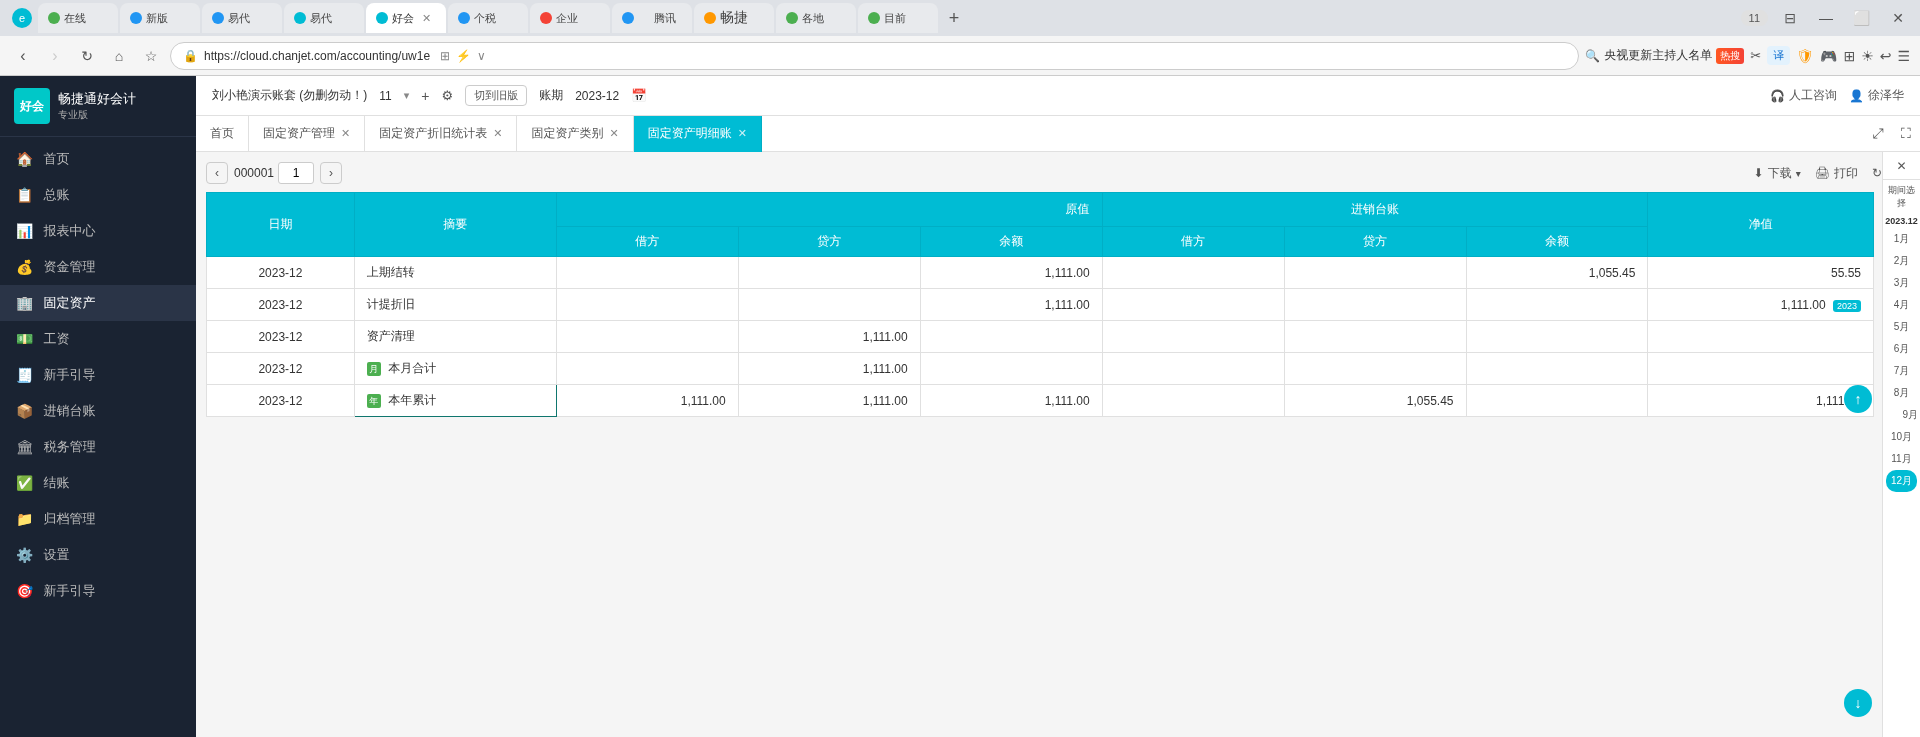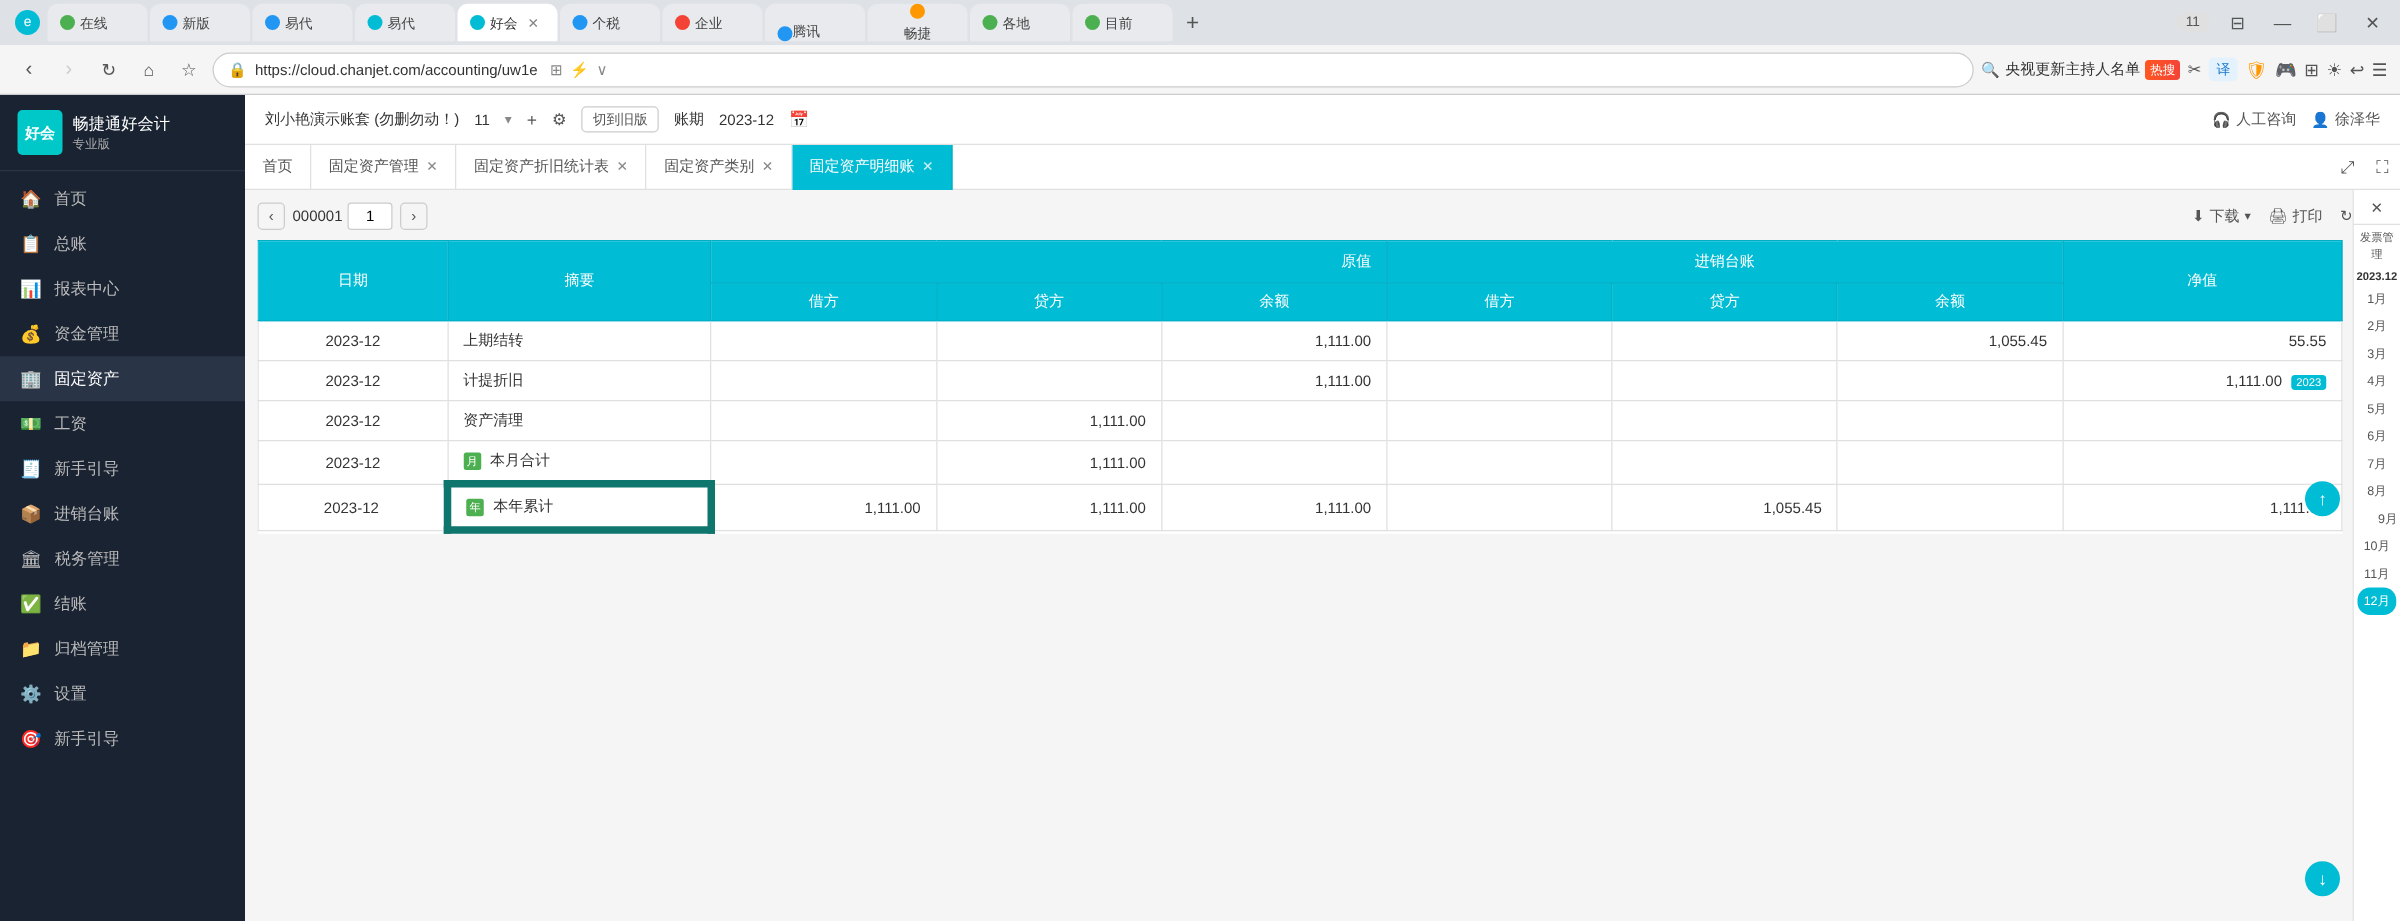--- a/index.html
+++ b/index.html
@@ -40,25 +40,25 @@
       <span style="margin-left:4px;color:#888;font-size:11px;">✕</span>
     </div>
     <div style="display:flex;align-items:center;height:30px;padding:0 10px;border-radius:8px 8px 0 0;background:#e8eaed;color:#444;min-width:80px;gap:4px;font-size:11px;">
       <div style="width:12px;height:12px;border-radius:50%;background:#2196f3;flex-shrink:0;"></div>
       <span>个税</span>
     </div>
     <div style="display:flex;align-items:center;height:30px;padding:0 10px;border-radius:8px 8px 0 0;background:#e8eaed;color:#444;min-width:80px;gap:4px;font-size:11px;">
       <div style="width:12px;height:12px;border-radius:50%;background:#f44336;flex-shrink:0;"></div>
       <span>企业</span>
     </div>
-    <div style="display:flex;align-items:flex-end;height:30px;padding:0 10px;border-radius:8px 8px 0 0;background:#e8eaed;color:#444;min-width:80px;gap:0;font-size:11px;">
+    <div style="display:flex;align-items:center;height:30px;padding:0 10px;border-radius:8px 8px 0 0;background:#e8eaed;color:#444;min-width:80px;gap:20px;font-size:11px;">
       <div style="width:12px;height:12px;border-radius:50%;background:#2196f3;flex-shrink:0;"></div>
       <span>腾讯</span>
     </div>
-    <div style="display:flex;align-items:center;height:30px;padding:0 10px;border-radius:8px 8px 0 0;background:#e8eaed;color:#444;min-width:80px;gap:4px;font-size:11px;flex-direction:column;">
+    <div style="display:flex;align-items:center;height:30px;padding:0 10px;border-radius:8px 8px 0 0;background:#e8eaed;color:#444;min-width:80px;gap:4px;font-size:14px;">
       <div style="width:12px;height:12px;border-radius:50%;background:#ff9800;flex-shrink:0;"></div>
       <span>畅捷</span>
     </div>
     <div style="display:flex;align-items:center;height:30px;padding:0 10px;border-radius:8px 8px 0 0;background:#e8eaed;color:#444;min-width:80px;gap:4px;font-size:11px;">
       <div style="width:12px;height:12px;border-radius:50%;background:#4caf50;flex-shrink:0;"></div>
       <span>各地</span>
     </div>
     <div style="display:flex;align-items:center;height:30px;padding:0 10px;border-radius:8px 8px 0 0;background:#e8eaed;color:#444;min-width:80px;gap:4px;font-size:11px;">
       <div style="width:12px;height:12px;border-radius:50%;background:#4caf50;flex-shrink:0;"></div>
       <span>目前</span>
@@ -316,39 +316,39 @@
               <td style="padding:7px 12px;text-align:right;font-size:12px;color:#333;border:1px solid #e0e0e0;white-space:nowrap;">1,111.00</td>
               <td style="padding:7px 12px;text-align:right;font-size:12px;color:#333;border:1px solid #e0e0e0;white-space:nowrap;"></td>
               <td style="padding:7px 12px;text-align:right;font-size:12px;color:#333;border:1px solid #e0e0e0;white-space:nowrap;"></td>
               <td style="padding:7px 12px;text-align:right;font-size:12px;color:#333;border:1px solid #e0e0e0;white-space:nowrap;"></td>
               <td style="padding:7px 12px;text-align:right;font-size:12px;color:#333;border:1px solid #e0e0e0;white-space:nowrap;"></td>
               <td style="padding:7px 12px;text-align:right;font-size:12px;color:#333;border:1px solid #e0e0e0;white-space:nowrap;"></td>
             </tr>
 
             <tr>
               <td style="padding:7px 12px;text-align:center;font-size:12px;color:#333;border:1px solid #e0e0e0;white-space:nowrap;">2023-12</td>
-              <td style="padding:7px 12px;text-align:left;font-size:12px;color:#333;border:6px solid #0f766e;white-space:nowrap;">
+              <td style="padding:7px 12px;text-align:left;font-size:12px;color:#333;border:1px solid #0f766e;white-space:nowrap;">
                 <span style="display:inline-block;width:14px;height:14px;background:#4caf50;color:#fff;font-size:9px;border-radius:2px;text-align:center;line-height:14px;margin-right:4px;">年</span>
                 <span>本年累计</span>
               </td>
               <td style="padding:7px 12px;text-align:right;font-size:12px;color:#333;border:1px solid #e0e0e0;white-space:nowrap;">1,111.00</td>
               <td style="padding:7px 12px;text-align:right;font-size:12px;color:#333;border:1px solid #e0e0e0;white-space:nowrap;">1,111.00</td>
               <td style="padding:7px 12px;text-align:right;font-size:12px;color:#333;border:1px solid #e0e0e0;white-space:nowrap;">1,111.00</td>
               <td style="padding:7px 12px;text-align:right;font-size:12px;color:#333;border:1px solid #e0e0e0;white-space:nowrap;"></td>
               <td style="padding:7px 12px;text-align:right;font-size:12px;color:#333;border:1px solid #e0e0e0;white-space:nowrap;">1,055.45</td>
               <td style="padding:7px 12px;text-align:right;font-size:12px;color:#333;border:1px solid #e0e0e0;white-space:nowrap;"></td>
               <td style="padding:7px 12px;text-align:right;font-size:12px;color:#333;border:1px solid #e0e0e0;white-space:nowrap;">1,111.00</td>
             </tr>
           </tbody>
         </table>
       </div>
 
       <div style="position:absolute;right:0;top:0;width:38px;background:#fff;border-left:1px solid #e0e0e0;display:flex;flex-direction:column;height:100%;z-index:10;align-items:center;">
         <div style="display:flex;align-items:center;justify-content:center;height:28px;width:100%;cursor:pointer;font-size:12px;color:#555;border-bottom:1px solid #e0e0e0;">✕</div>
-        <div style="text-align:center;font-size:9px;color:#555;padding:4px 2px;writing-mode:horizontal-tb;">发票管理</div>
+        <div style="text-align:center;font-size:9px;color:#555;padding:4px 2px;writing-mode:horizontal-tb;">期间选择</div>
         <div style="font-size:9px;color:#333;padding:2px;font-weight:bold;">2023.12</div>
         <div style="text-align:center;font-size:10px;color:#555;padding:4px 2px;cursor:pointer;width:100%;">1月</div>
         <div style="text-align:center;font-size:10px;color:#555;padding:4px 2px;cursor:pointer;width:100%;">2月</div>
         <div style="text-align:center;font-size:10px;color:#555;padding:4px 2px;cursor:pointer;width:100%;">3月</div>
         <div style="text-align:center;font-size:10px;color:#555;padding:4px 2px;cursor:pointer;width:100%;">4月</div>
         <div style="text-align:center;font-size:10px;color:#555;padding:4px 2px;cursor:pointer;width:100%;">5月</div>
         <div style="text-align:center;font-size:10px;color:#555;padding:4px 2px;cursor:pointer;width:100%;">6月</div>
         <div style="text-align:center;font-size:10px;color:#555;padding:4px 2px;cursor:pointer;width:100%;">7月</div>
         <div style="text-align:center;font-size:10px;color:#555;padding:4px 2px;cursor:pointer;width:100%;">8月</div>
         <div style="text-align:right;font-size:10px;color:#555;padding:4px 2px;cursor:pointer;width:100%;">9月</div>

